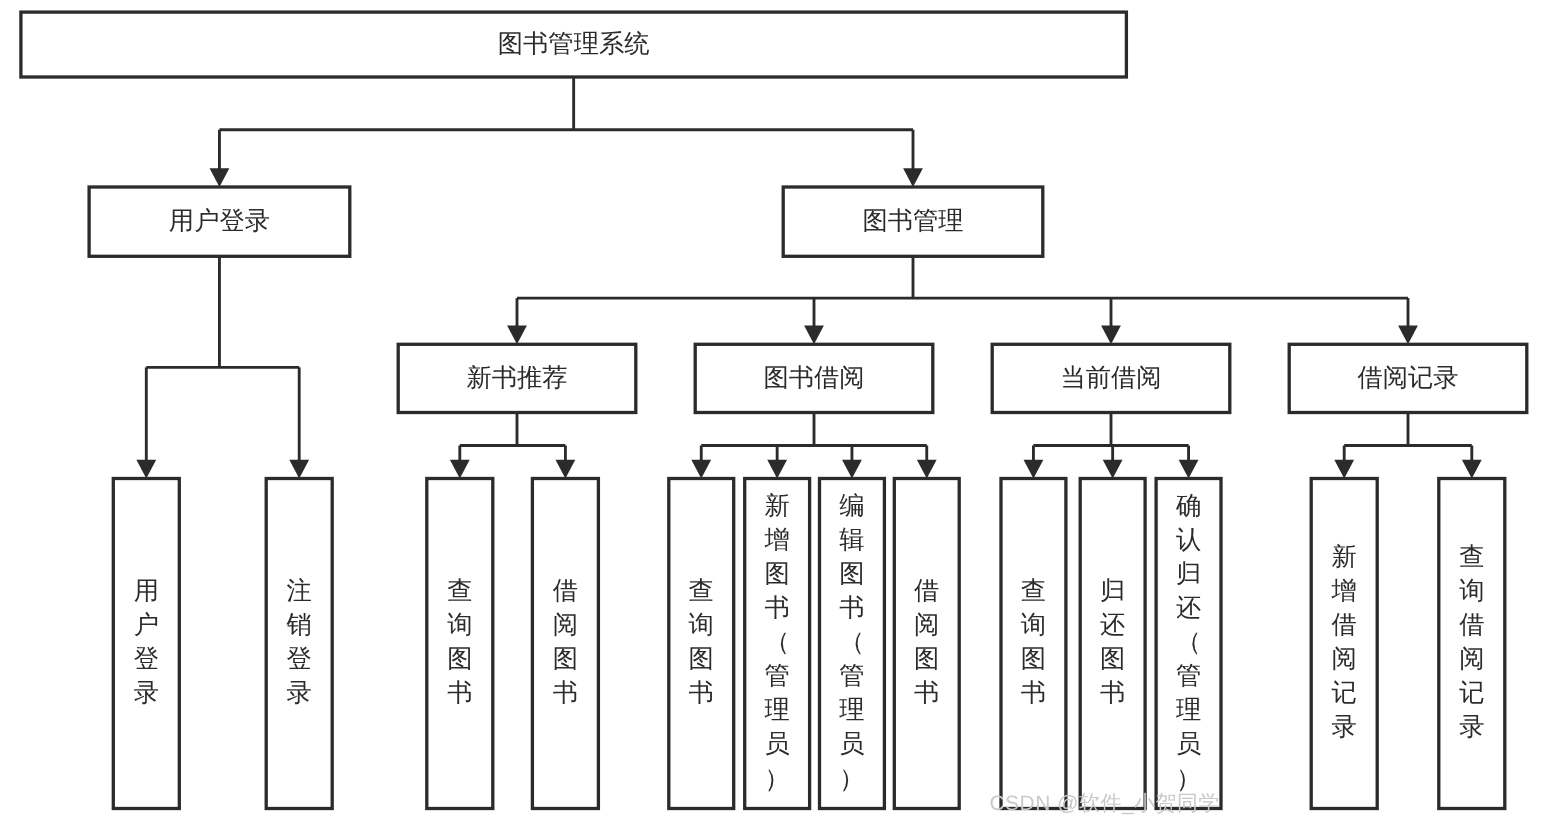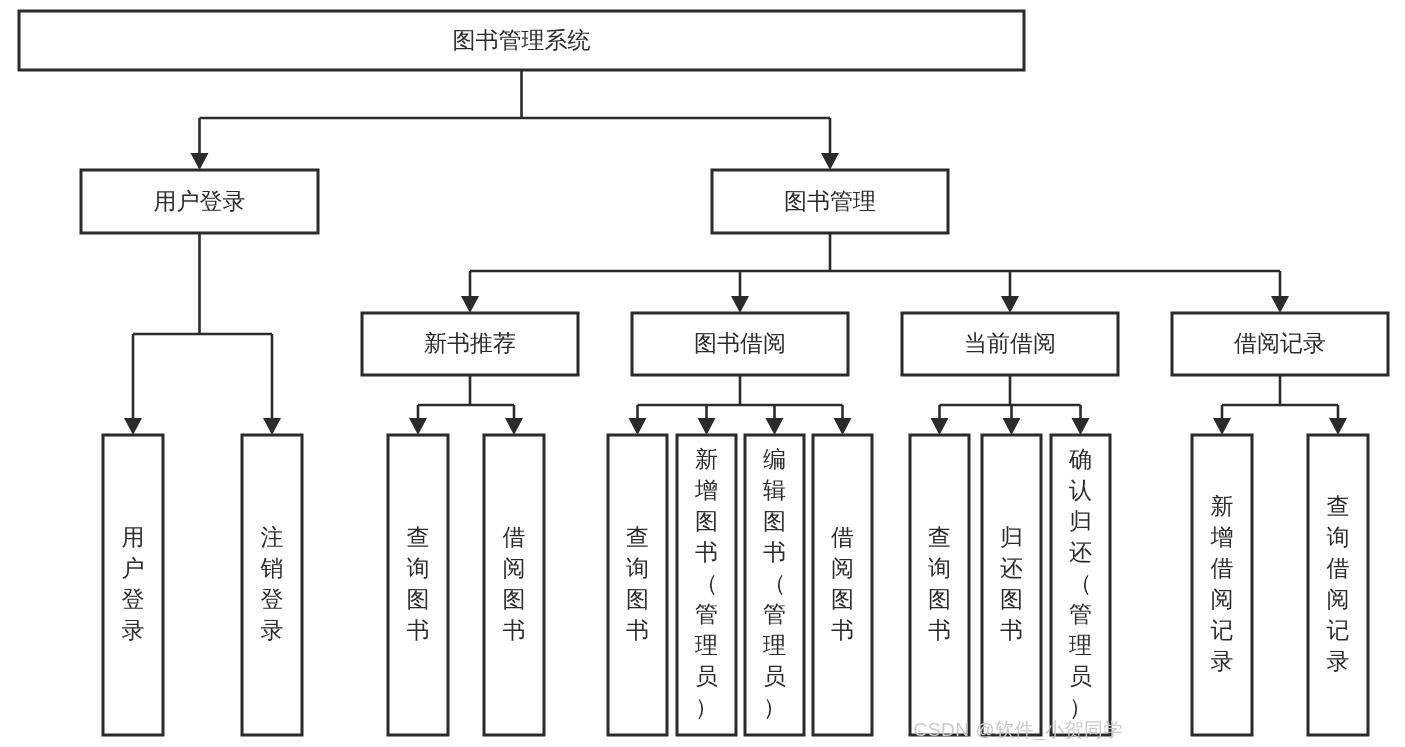--- a/index.html
+++ b/index.html
@@ -49,21 +49,21 @@
     stroke: #2b2b2b;
     stroke-width: 2.6;
     fill: none;
   }
   .arrow-head {
     fill: #2b2b2b;
     stroke: none;
   }
   .watermark {
     position: absolute;
-    right: 0;
+    right: 14px;
     bottom: 4px;
     font-size: 19px;
     color: #c9c9c9;
     font-family: "Liberation Sans", "DejaVu Sans", sans-serif;
     white-space: nowrap;
     letter-spacing: 0.5px;
     pointer-events: none;
   }
 </style>
 </head>

